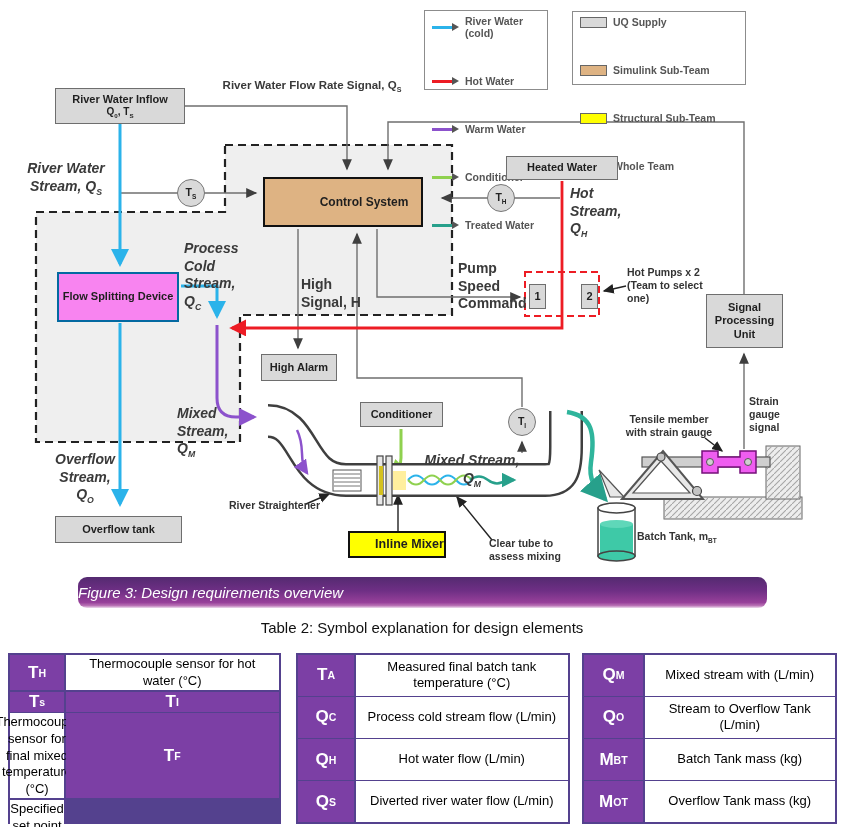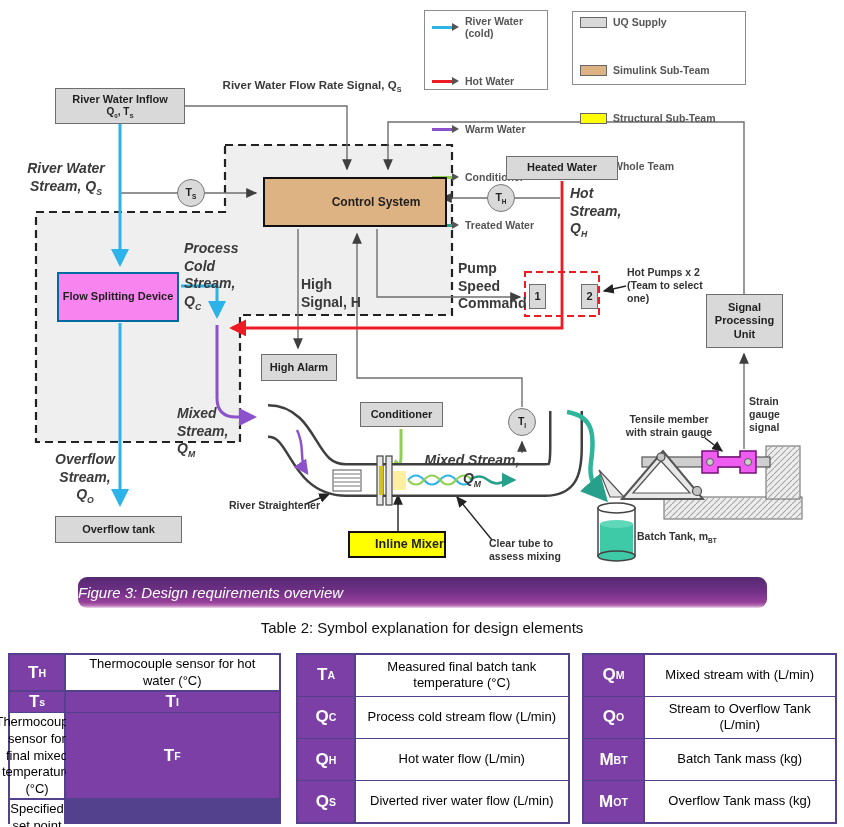--- a/index.html
+++ b/index.html
@@ -220,21 +220,21 @@
     <div class="leg-row">
       <span class="sw sw-team"></span>
       <span>Whole Team</span>
       </div>
   </div>
 
   <div class="box" style="left:55px;top:88px;width:130px;height:36px;">
     <div>River Water Inflow</div>
     <div style="font-size:10px;font-weight:600;">Q<sub>0</sub>, T<sub>S</sub></div>
   </div>
-  <div class="box tan" style="left:263px;top:177px;width:184px;height:50px;padding-left:42px;">
+  <div class="box tan" style="left:263px;top:177px;width:160px;height:50px;padding-left:42px;">
     <div>Control System</div>
   </div>
   <div class="box" style="left:506px;top:156px;width:112px;height:24px;">
     <div>Heated Water</div>
   </div>
   <div class="box pink" style="left:57px;top:272px;width:122px;height:50px;">
     <div>Flow Splitting Device</div>
   </div>
   <div class="box" style="left:261px;top:354px;width:76px;height:27px;">
     <div>High Alarm</div>

